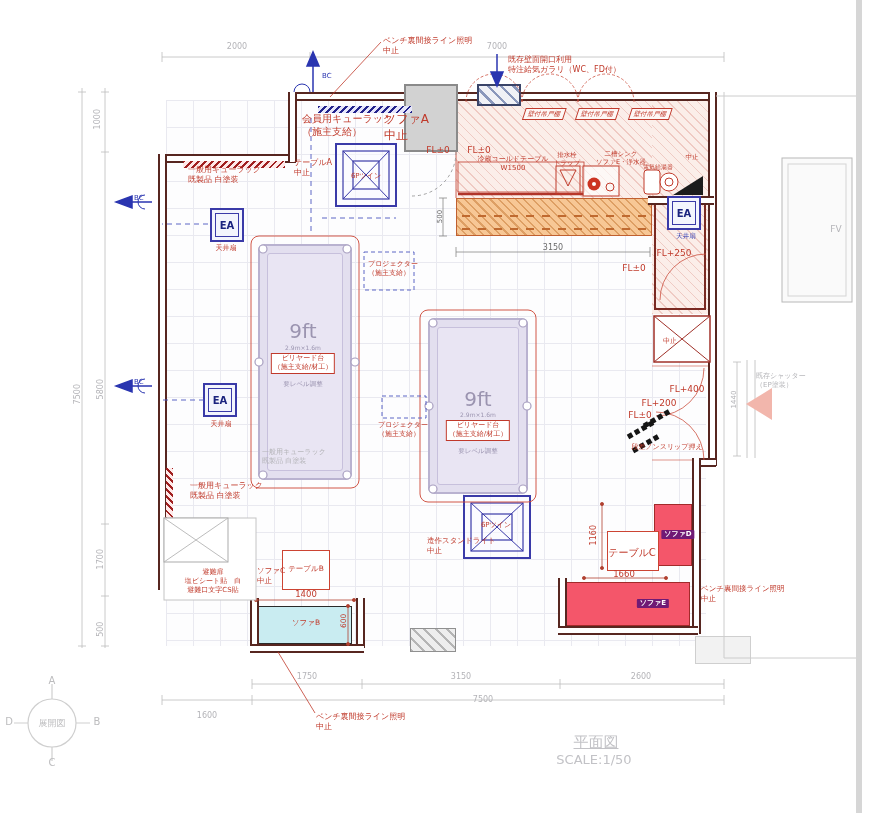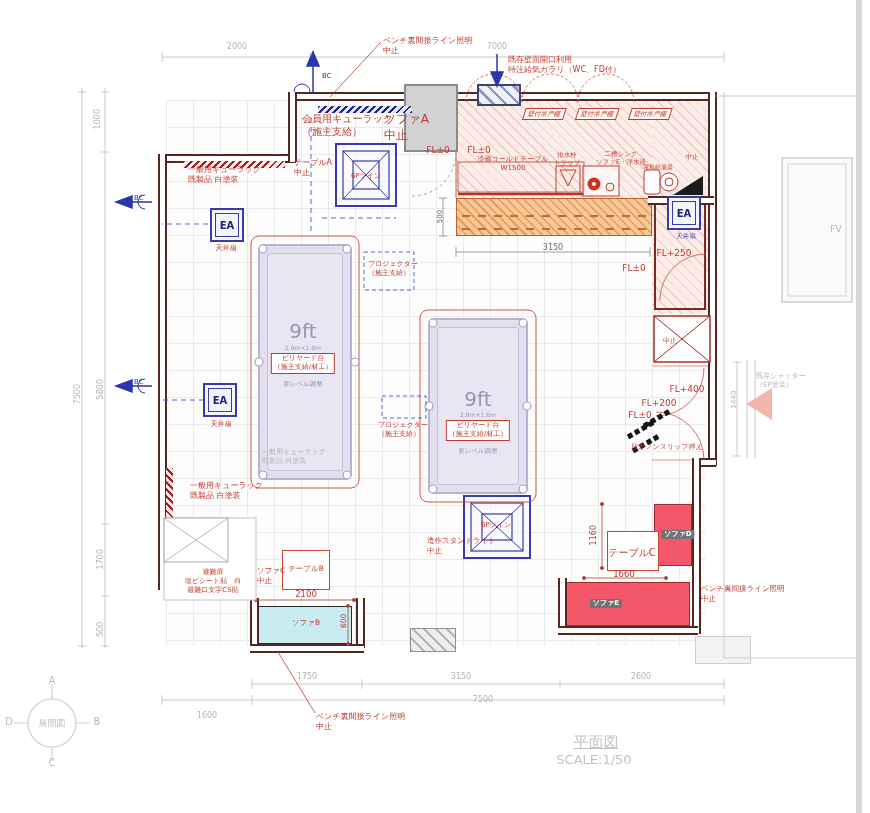--- a/index.html
+++ b/index.html
@@ -48,21 +48,21 @@
       background:#f2f2f2;border:1px solid #cfcfcf;}
   
   .ea{position:absolute;width:34px;height:34px;z-index:11;border:2px solid #3a3aa8;background:#f3f5fd;}
   .ea .in{position:absolute;inset:3px;border:1.5px solid #3a3aa8;display:flex;align-items:center;justify-content:center;
       font-weight:bold;font-size:10px;color:#1a237e;}
   .overlay{position:absolute;left:0;top:0;z-index:12;pointer-events:none;}
   
   .annos{position:absolute;inset:0;z-index:30;pointer-events:none;}
   .anno{position:absolute;white-space:pre-line;line-height:1.3;letter-spacing:0;}
   .anno.badge{background:#fff;border:1px solid #c0392b;padding:0 2px;line-height:1.35;}
-  .anno.onred{background:#737373;padding:0 3px;font-weight:bold;border-radius:1px;}
+  .anno.onred{background:#701a75;padding:0 3px;font-weight:bold;border-radius:1px;}
   .anno.cab{border:1px solid #c0392b;background:#fdf7f5;padding:0 3px;line-height:1.6;}
   .bigtxt{position:absolute;color:#c2c2c6;z-index:30;transform:translateX(-50%);text-align:center;}
   .cletter{position:absolute;color:#bcbcbe;font-size:10px;z-index:30;transform:translateX(-50%);}
   .rightband{position:absolute;left:856px;top:0;width:6px;height:813px;background:#d6d6d6;z-index:2;}
 </style>
 </head>
 <body>
 
 <div class="canvas">
 
@@ -324,31 +324,31 @@
       <div class="anno" style="left: 735px; top: 395px; color: rgb(180, 180, 184); font-size: 7px; text-align: center; transform: translateX(-50%) rotate(-90deg);">1440</div>
       <div class="anno" style="left: 813px; top: 224px; color: rgb(180, 180, 184); font-size: 9px; text-align: center; transform: translateX(-50%); margin-left: 23px;">FV</div>
       <div class="anno" style="left: 190px; top: 481px; color: rgb(192, 58, 43); font-size: 8px;">一般用キューラック
 既製品 白塗装</div>
       <div class="anno" style="left: 213px; top: 568px; color: rgb(192, 58, 43); font-size: 7px; text-align: center; transform: translateX(-50%);">避難扉
 塩ビシート貼　白
 避難口文字CS貼</div>
       <div class="anno" style="left: 257px; top: 566px; color: rgb(192, 58, 43); font-size: 7.5px;">ソファC
 中止</div>
       <div class="anno" style="left: 306px; top: 564px; color: rgb(192, 58, 43); font-size: 7.5px; text-align: center; transform: translateX(-50%);">テーブルB</div>
-      <div class="anno" style="left: 306px; top: 589px; color: rgb(192, 58, 43); font-size: 8.5px; text-align: center; transform: translateX(-50%);">2100</div>
+      <div class="anno" style="left: 306px; top: 589px; color: rgb(192, 58, 43); font-size: 8.5px; text-align: center; transform: translateX(-50%);">1400</div>
       <div class="anno" style="left: 306px; top: 618px; color: rgb(192, 58, 43); font-size: 7.5px; text-align: center; transform: translateX(-50%);">ソファB</div>
       <div class="anno" style="left: 344px; top: 616px; color: rgb(192, 58, 43); font-size: 7.5px; text-align: center; transform: translateX(-50%) rotate(-90deg);">600</div>
       <div class="anno" style="left: 427px; top: 536px; color: rgb(192, 58, 43); font-size: 7.5px;">造作スタンドライト
 中止</div>
       <div class="anno" style="left: 496px; top: 521px; color: rgb(192, 58, 43); font-size: 7px; text-align: center; transform: translateX(-50%);">6Pツイン</div>
       <div class="anno" style="left: 632px; top: 546px; color: rgb(192, 58, 43); font-size: 10px; text-align: center; transform: translateX(-50%);">テーブルC</div>
       <div class="anno" style="left: 594px; top: 530px; color: rgb(192, 58, 43); font-size: 8px; text-align: center; transform: translateX(-50%) rotate(-90deg);">1160</div>
       <div class="anno" style="left: 624px; top: 569px; color: rgb(192, 58, 43); font-size: 8.5px; text-align: center; transform: translateX(-50%);">1660</div>
       <div class="anno onred" style="left: 678px; top: 530px; color: rgb(255, 255, 255); font-size: 7px; text-align: center; transform: translateX(-50%);">ソファD</div>
-      <div class="anno onred" style="left: 606px; top: 599px; color: rgb(255, 255, 255); font-size: 7px; text-align: center; transform: translateX(-50%);">ソファE</div>
+      <div class="anno onred" style="left: 653px; top: 599px; color: rgb(255, 255, 255); font-size: 7px; text-align: center; transform: translateX(-50%);">ソファE</div>
       <div class="anno" style="left: 701px; top: 584px; color: rgb(192, 58, 43); font-size: 7.5px;">ベンチ裏間接ライン照明
 中止</div>
       <div class="anno" style="left: 316px; top: 712px; color: rgb(192, 58, 43); font-size: 8px;">ベンチ裏間接ライン照明
 中止</div>
       <div class="anno" style="left: 670px; top: 337px; color: rgb(192, 58, 43); font-size: 7px; text-align: center; transform: translateX(-50%);">中止</div>
       <div class="anno" style="left: 237px; top: 42px; color: rgb(180, 180, 184); font-size: 8px; text-align: center; transform: translateX(-50%);">2000</div>
       <div class="anno" style="left: 497px; top: 42px; color: rgb(180, 180, 184); font-size: 8px; text-align: center; transform: translateX(-50%);">7000</div>
       <div class="anno" style="left: 98px; top: 114px; color: rgb(180, 180, 184); font-size: 8px; text-align: center; transform: translateX(-50%) rotate(-90deg);">1000</div>
       <div class="anno" style="left: 101px; top: 384px; color: rgb(180, 180, 184); font-size: 8px; text-align: center; transform: translateX(-50%) rotate(-90deg);">5800</div>
       <div class="anno" style="left: 78px; top: 389px; color: rgb(180, 180, 184); font-size: 8px; text-align: center; transform: translateX(-50%) rotate(-90deg);">7500</div>

